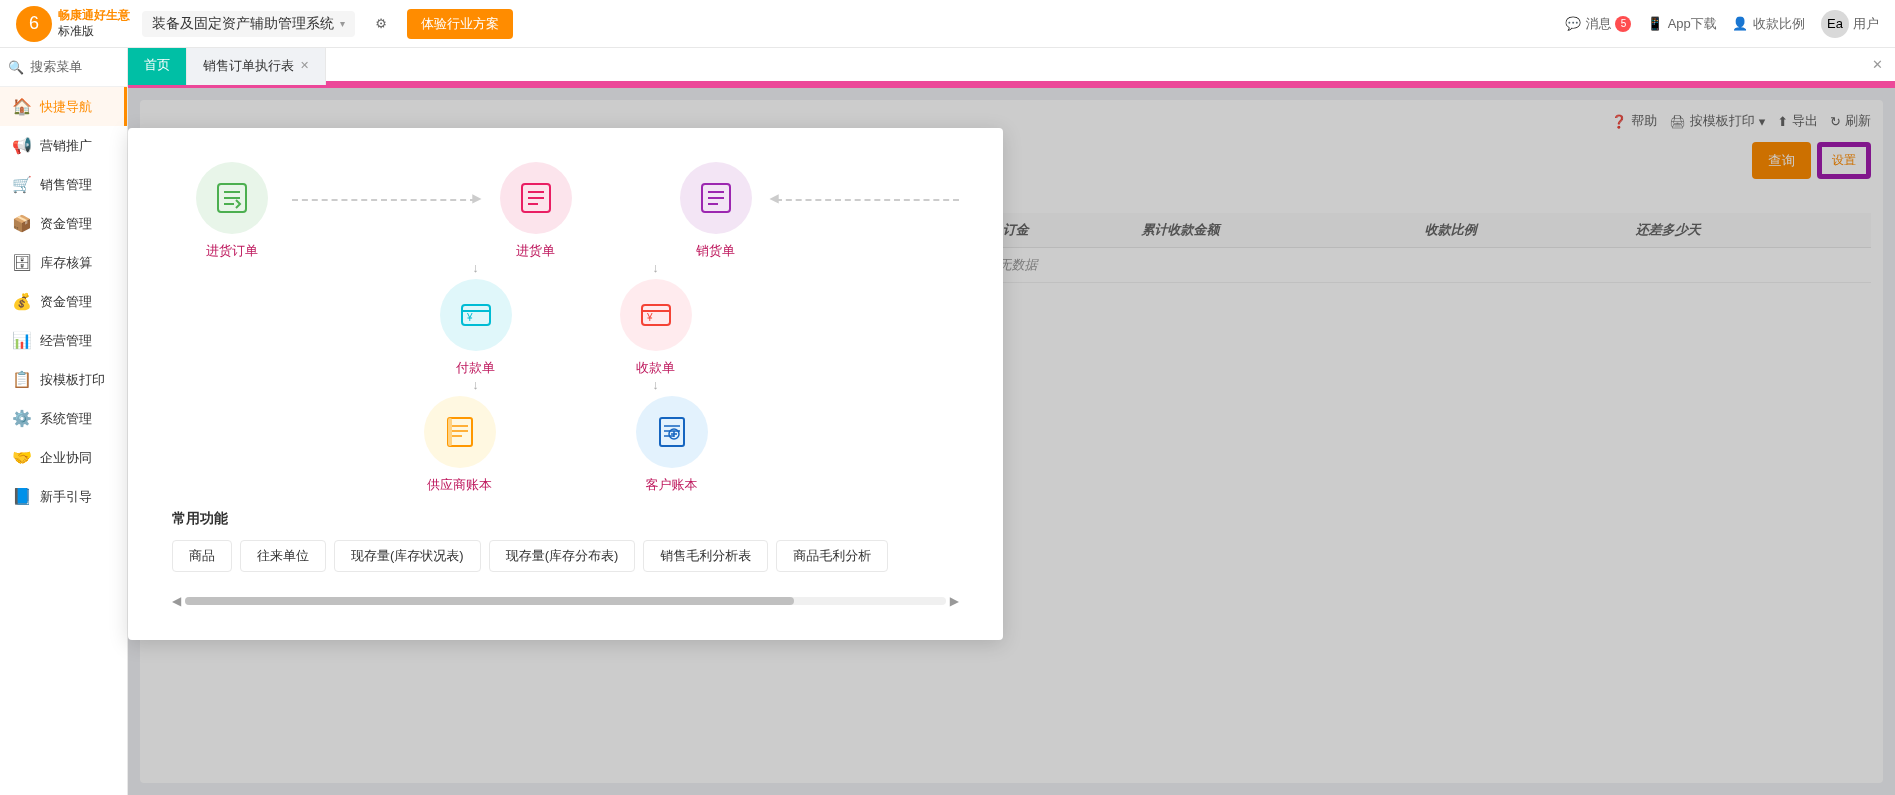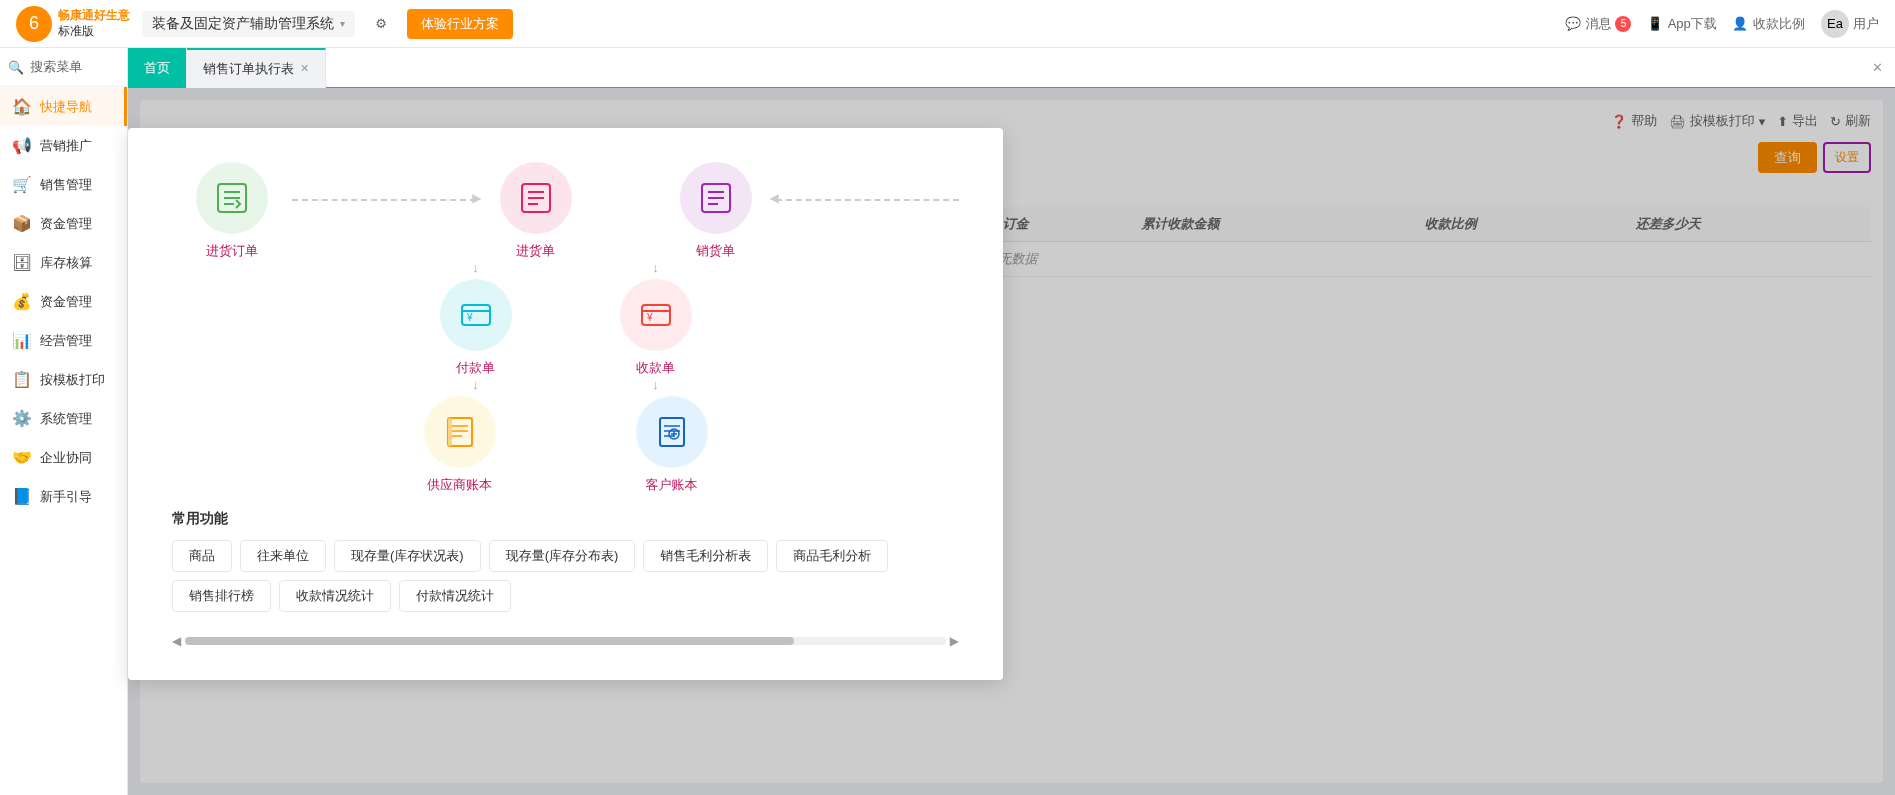--- a/index.html
+++ b/index.html
@@ -4,21 +4,21 @@
   <style>
     * { box-sizing: border-box; margin: 0; padding: 0; }
     body { font-family: 'Microsoft YaHei', Arial, sans-serif; font-size: 13px; background: #f5f5f5; overflow: hidden; }
 
     
     .app-container { display: flex; flex-direction: column; height: 795px; width: 1895px; }
     .top-bar { display: flex; align-items: center; height: 48px; background: #fff; border-bottom: 1px solid #e8e8e8; padding: 0 16px; gap: 12px; }
     .main-area { display: flex; flex: 1; overflow: hidden; }
     .sidebar { width: 128px; background: #fff; border-right: 1px solid #e8e8e8; display: flex; flex-direction: column; }
     .content-area { flex: 1; display: flex; flex-direction: column; background: #f0f2f5; }
-    .tab-bar { display: flex; align-items: center; background: #fff; border-bottom: 1px solid #ec4899; padding: 0; height: 40px; }
+    .tab-bar { display: flex; align-items: center; background: #fff; border-bottom: 7px solid #ec4899; padding: 0; height: 40px; }
     .page-content { flex: 1; padding: 12px; position: relative; }
 
     
     .logo-area { display: flex; align-items: center; gap: 6px; min-width: 110px; }
     .logo-icon { width: 36px; height: 36px; background: #ff8c00; border-radius: 50%; display: flex; align-items: center; justify-content: center; color: white; font-size: 18px; }
     .logo-text { font-size: 12px; color: #333; line-height: 1.3; }
     .logo-text .line1 { font-weight: bold; color: #ff8c00; }
     .system-title { display: flex; align-items: center; gap: 6px; font-size: 14px; color: #333; background: #f5f5f5; padding: 4px 10px; border-radius: 4px; cursor: pointer; }
     .system-title .chevron { color: #999; font-size: 10px; }
     .settings-btn { width: 28px; height: 28px; display: flex; align-items: center; justify-content: center; cursor: pointer; color: #666; }
@@ -64,21 +64,21 @@
     .func-btn { padding: 6px 16px; border: 1px solid #e8e8e8; border-radius: 4px; background: white; color: #333; cursor: pointer; font-size: 13px; }
 
     
     .scroll-area { margin-top: 12px; display: flex; align-items: center; gap: 4px; }
     .scroll-track { flex: 1; height: 8px; background: #f0f0f0; border-radius: 4px; }
     .scroll-thumb { height: 8px; background: #c0c0c0; border-radius: 4px; width: 80%; }
     .scroll-arrow { color: #999; cursor: pointer; font-size: 12px; }
     .toolbar { display: flex; align-items: center; justify-content: flex-end; gap: 12px; margin-bottom: 12px; }
     .toolbar-btn { display: flex; align-items: center; gap: 4px; color: #666; cursor: pointer; font-size: 13px; }
     .query-btn { background: #ff8c00; color: white; border: none; border-radius: 4px; padding: 5px 16px; cursor: pointer; }
-    .set-btn { background: white; color: #ff8c00; border: 2px solid #a21caf; border-radius: 4px; padding: 5px 10px; cursor: pointer; font-size: 12px; }
+    .set-btn { background: white; color: #ff8c00; border: 5px solid #a21caf; border-radius: 4px; padding: 5px 10px; cursor: pointer; font-size: 12px; }
     .filter-row { display: flex; align-items: center; gap: 4px; margin-bottom: 8px; }
     .date-input { border: 1px solid #e8e8e8; border-radius: 4px; padding: 4px 8px; color: #ccc; font-size: 13px; width: 130px; }
     .status-select { border: 1px solid #e8e8e8; border-radius: 4px; padding: 4px 8px; font-size: 13px; width: 160px; color: #333; }
     .more-filters { color: #00bfa5; cursor: pointer; font-size: 13px; }
     .table-wrapper { overflow-x: auto; }
     .data-table { width: 100%; border-collapse: collapse; font-size: 13px; font-style: italic; }
     .data-table th { background: #fafafa; padding: 8px 12px; text-align: left; border-bottom: 1px solid #e8e8e8; color: #666; white-space: nowrap; }
     .data-table td { padding: 8px 12px; border-bottom: 1px solid #f0f0f0; }
     .no-data { text-align: center; color: #999; padding: 40px; }
   </style>
@@ -411,25 +411,20 @@
           <div style="padding: 16px 20px 10px 20px;">
             <div class="common-func-title">常用功能</div>
             <div class="func-buttons">
               <button class="func-btn">商品</button>
               <button class="func-btn">往来单位</button>
               <button class="func-btn">现存量(库存状况表)</button>
               <button class="func-btn">现存量(库存分布表)</button>
               <button class="func-btn">销售毛利分析表</button>
               <button class="func-btn">商品毛利分析</button>
             </div>
-            <div class="func-buttons" style="margin-top:8px;">
-              <button class="func-btn">销售排行榜</button>
-              <button class="func-btn">收款情况统计</button>
-              <button class="func-btn">付款情况统计</button>
-            </div>
           </div>
 
           <div class="scroll-area" style="padding: 0 20px 8px 20px;">
             <span class="scroll-arrow">◀</span>
             <div class="scroll-track">
               <div class="scroll-thumb"></div>
             </div>
             <span class="scroll-arrow">▶</span>
           </div>
         </div>

